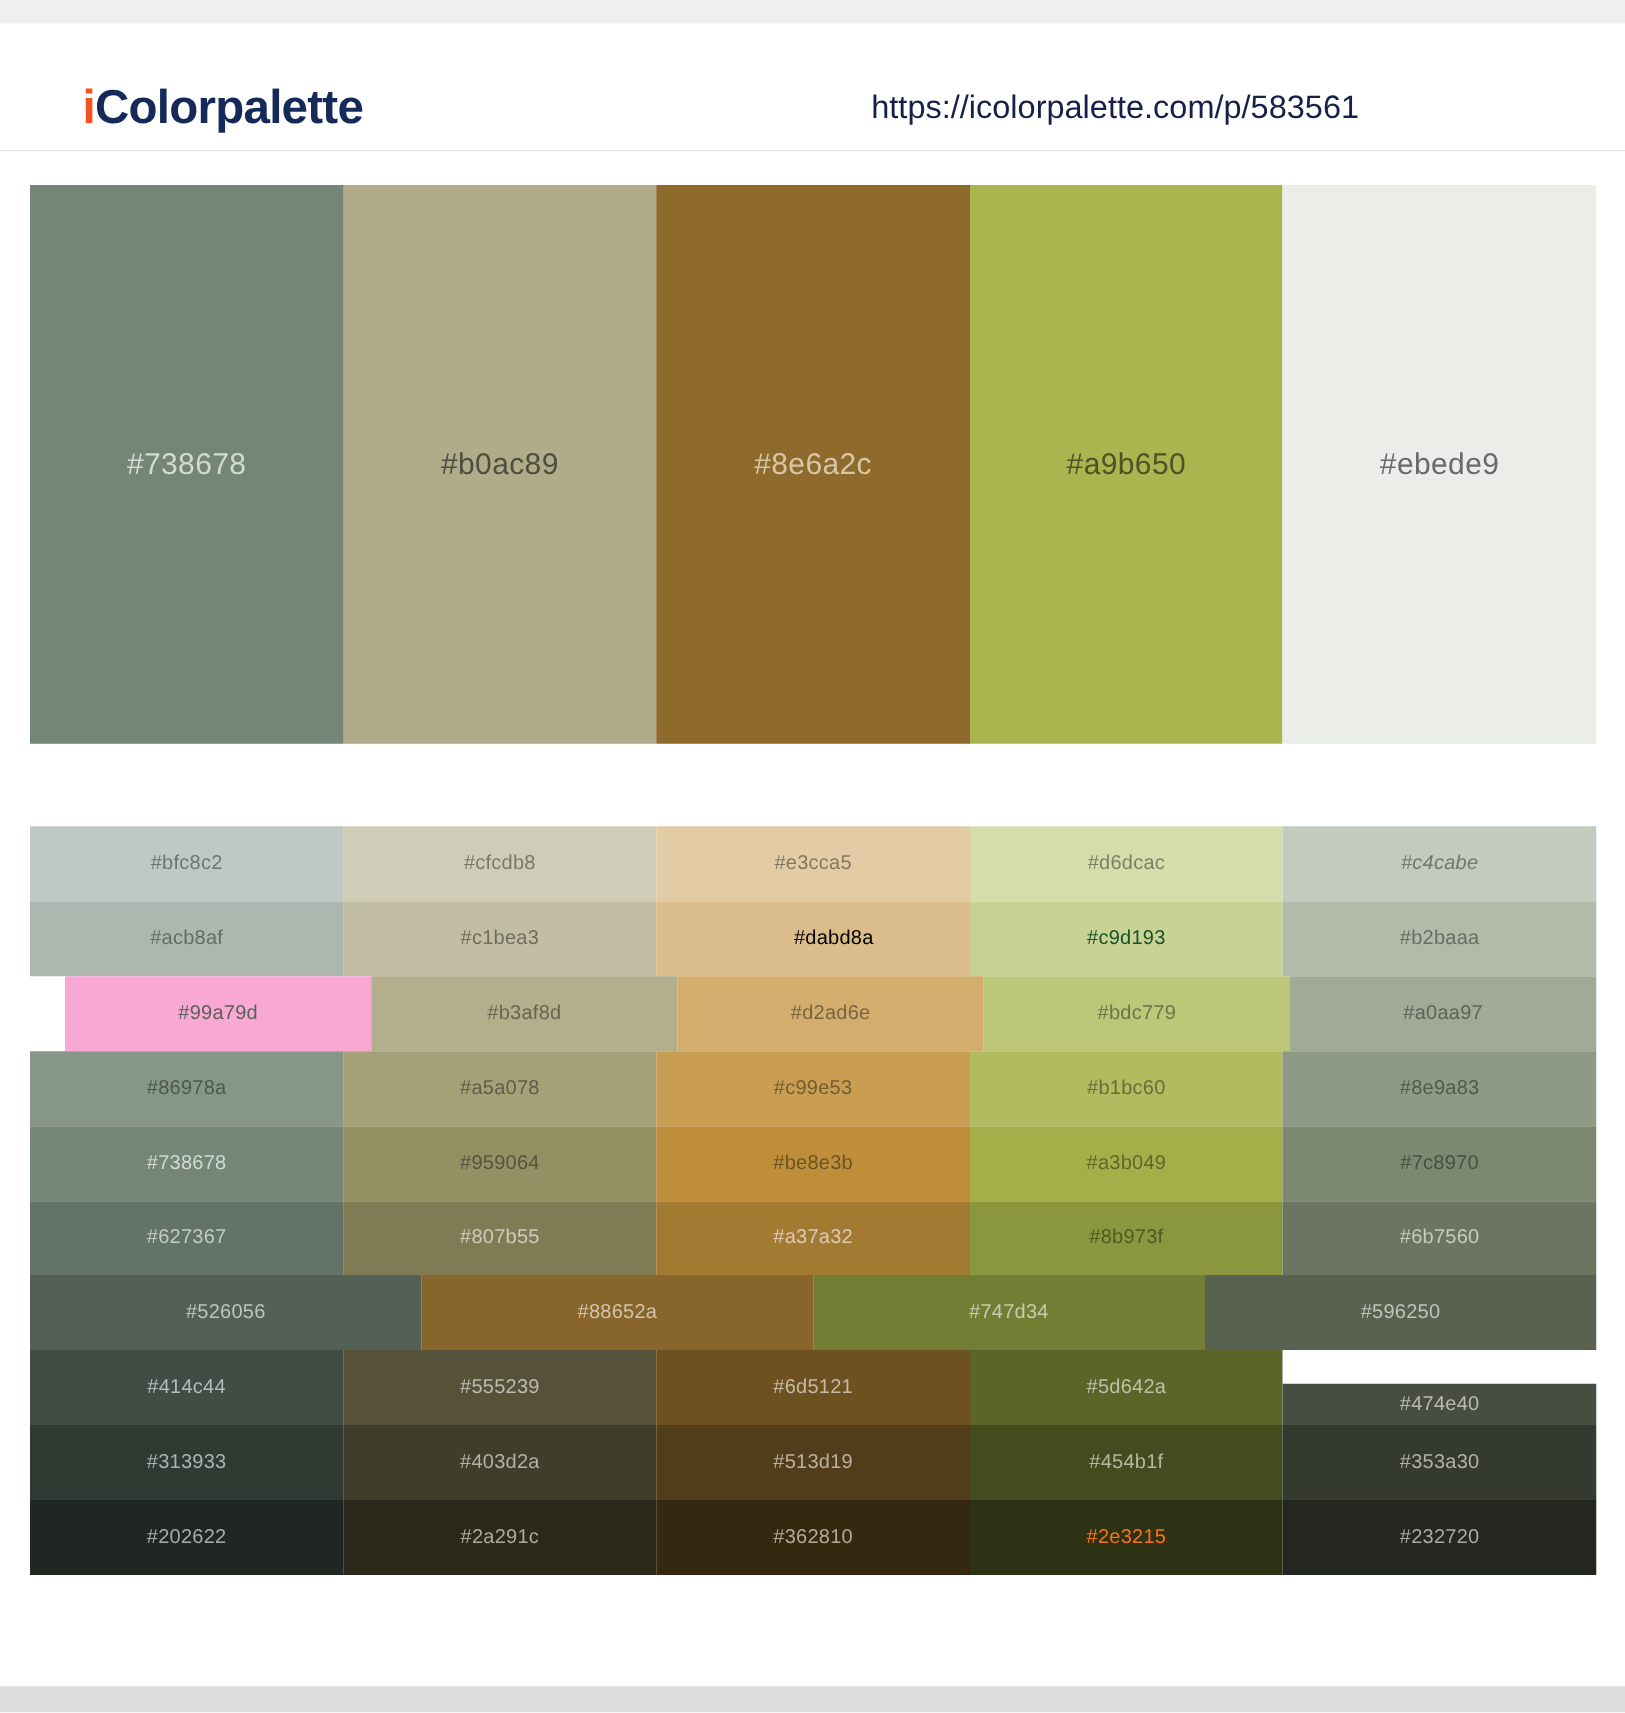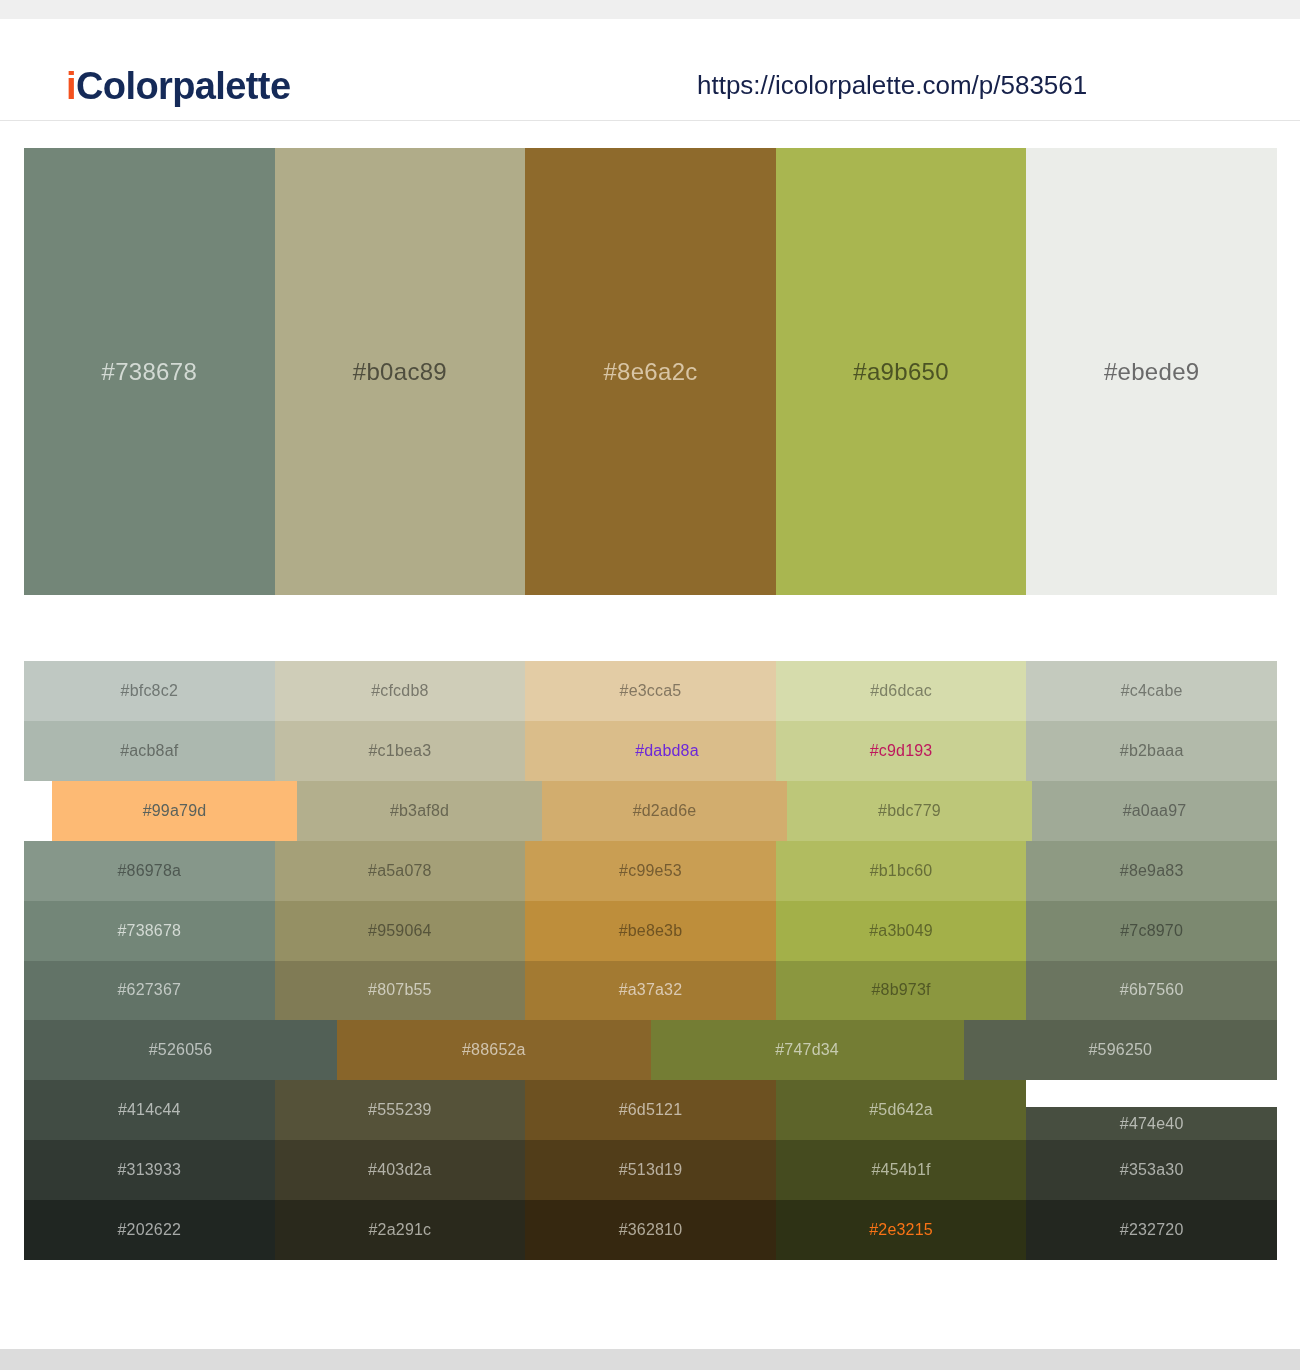--- a/index.html
+++ b/index.html
@@ -165,42 +165,42 @@
         <div class="shade-cell" style="background: rgb(207, 205, 184);">
           <span class="shade-label" style="color: rgb(121, 120, 108);">#cfcdb8</span>
         </div>
         <div class="shade-cell" style="background: rgb(227, 204, 165);">
           <span class="shade-label" style="color: rgb(132, 119, 97);">#e3cca5</span>
         </div>
         <div class="shade-cell" style="background: rgb(214, 220, 172);">
           <span class="shade-label" style="color: rgb(125, 129, 101);">#d6dcac</span>
         </div>
         <div class="shade-cell" style="background: rgb(196, 202, 190);">
-          <span class="shade-label" style="color: rgb(115, 119, 111);">#c4cabe</span>
+          <span class="shade-label" style="color: rgb(115, 119, 111); font-style: italic;">#c4cabe</span>
         </div>
       </div>
       <div class="shade-row">
         <div class="shade-cell" style="background: rgb(172, 184, 175);">
           <span class="shade-label" style="color: rgb(101, 108, 102);">#acb8af</span>
         </div>
         <div class="shade-cell" style="background: rgb(193, 190, 163);">
           <span class="shade-label" style="color: rgb(111, 110, 95);">#c1bea3</span>
         </div>
         <div class="shade-cell" style="background: rgb(218, 189, 138);">
-          <span class="shade-label" style="color: #6d28d9; margin-left: 33px;">#dabd8a</span>
+          <span class="shade-label" style="color: #000000; margin-left: 33px;">#dabd8a</span>
         </div>
         <div class="shade-cell" style="background: rgb(201, 209, 147);">
-          <span class="shade-label" style="color: #be185d;">#c9d193</span>
+          <span class="shade-label" style="color: #14532d;">#c9d193</span>
         </div>
         <div class="shade-cell" style="background: rgb(178, 186, 170);">
           <span class="shade-label" style="color: rgb(104, 109, 99);">#b2baaa</span>
         </div>
       </div>
       <div class="shade-row">
-        <div class="shade-cell" style="background: #fdba74; margin-left: 28px;">
+        <div class="shade-cell" style="background: #f9a8d4; margin-left: 28px;">
           <span class="shade-label" style="color: rgb(90, 98, 92);">#99a79d</span>
         </div>
         <div class="shade-cell" style="background: rgb(179, 175, 141);">
           <span class="shade-label" style="color: rgb(104, 102, 82);">#b3af8d</span>
         </div>
         <div class="shade-cell" style="background: rgb(210, 173, 110);">
           <span class="shade-label" style="color: rgb(122, 101, 65);">#d2ad6e</span>
         </div>
         <div class="shade-cell" style="background: rgb(189, 199, 121);">
           <span class="shade-label" style="color: rgb(110, 116, 70);">#bdc779</span>

